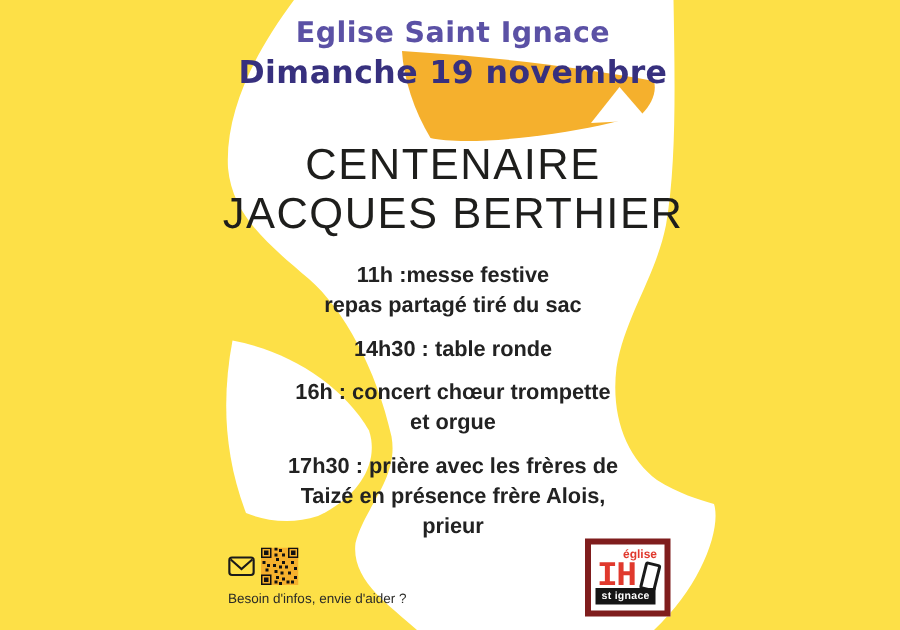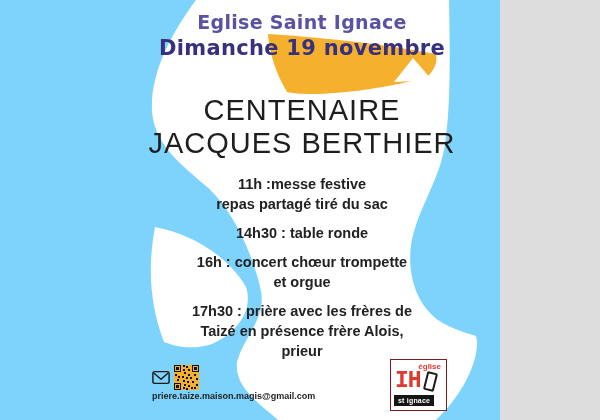--- a/index.html
+++ b/index.html
@@ -1,18 +1,18 @@
 <!DOCTYPE html>
 <html><head>
 <meta charset="utf-8">
 <style>
   html,body{margin:0;padding:0;background:#ddd;}
   .poster{
-    position:relative;width:500px;height:420px;overflow:hidden;
-    background:#7dd3fc;
+    position:relative;width:600px;height:420px;overflow:hidden;
+    background:#fde047;
     font-family:"Liberation Sans",sans-serif;
   }
   .bg-shapes{position:absolute;left:0;top:0;width:600px;height:420px;}
   
   .content{position:absolute;left:2px;top:0;width:600px;text-align:center;}
   .venue{
     padding-top:11px;font-size:19px;line-height:23px;font-weight:600;
     color:#5B51A5;letter-spacing:.3px;font-family:"DejaVu Sans","Liberation Sans",sans-serif;
   }
   .date{
@@ -24,21 +24,21 @@
   .schedule{margin-top:14px;font-size:14.5px;line-height:20px;font-weight:700;color:#222;}
   .sched-block{margin-bottom:9px;}
   
   .contact{position:absolute;left:152px;top:364px;text-align:left;color:#2B2B27;}
   .contact-icons{display:flex;align-items:center;gap:4px;height:26px;}
   .contact-q{font-size:9px;line-height:11px;margin-top:4px;}
   .contact-email{font-size:9px;line-height:11px;margin-top:1px;font-weight:700;color:#1E1E1C;}
   
   .logo{
     position:absolute;left:390px;top:359px;width:57px;height:52px;
-    background:#fff;border:1px solid #7f1d1d;box-sizing:border-box;
+    background:#fff;border:4px solid #7f1d1d;box-sizing:border-box;
   }
   .logo-top{position:absolute;top:2px;right:5px;font-size:8px;color:#E0392D;font-weight:600;}
   .logo-ih{
     position:absolute;left:4px;top:9px;font-size:23px;line-height:24px;font-weight:800;
     color:#E0392D;letter-spacing:-1px;font-family:Liberation Mono, monospace;
   }
   .logo-s{
     position:absolute;left:34px;top:12px;width:11px;height:19px;
     background:#fff;border:2px solid #1a1a1a;border-radius:2px;
     transform:rotate(14deg);box-sizing:border-box;
@@ -151,21 +151,21 @@
             <rect x="22" y="19" width="2" height="2"></rect>
           <rect x="10" y="19" width="2" height="2"></rect>
             <rect x="14" y="20" width="2" height="2"></rect>
             <rect x="17" y="22" width="2" height="2"></rect>
           <rect x="9" y="22" width="2" height="2"></rect>
             <rect x="12" y="23" width="2" height="2"></rect>
             <rect x="20" y="22" width="2" height="2"></rect>
         </g>
       </svg>
     </div>
-    <div class="contact-email">priere.taize.maison.magis@gmail.com</div>
+    <div class="contact-q">Besoin d'infos, envie d'aider ?</div>
   </div>
 
   <div class="logo">
     <div class="logo-top">église</div>
     <div class="logo-ih">IH</div>
     <div class="logo-s"></div>
     <div class="logo-name">st ignace</div>
   </div>
 
 </div>

